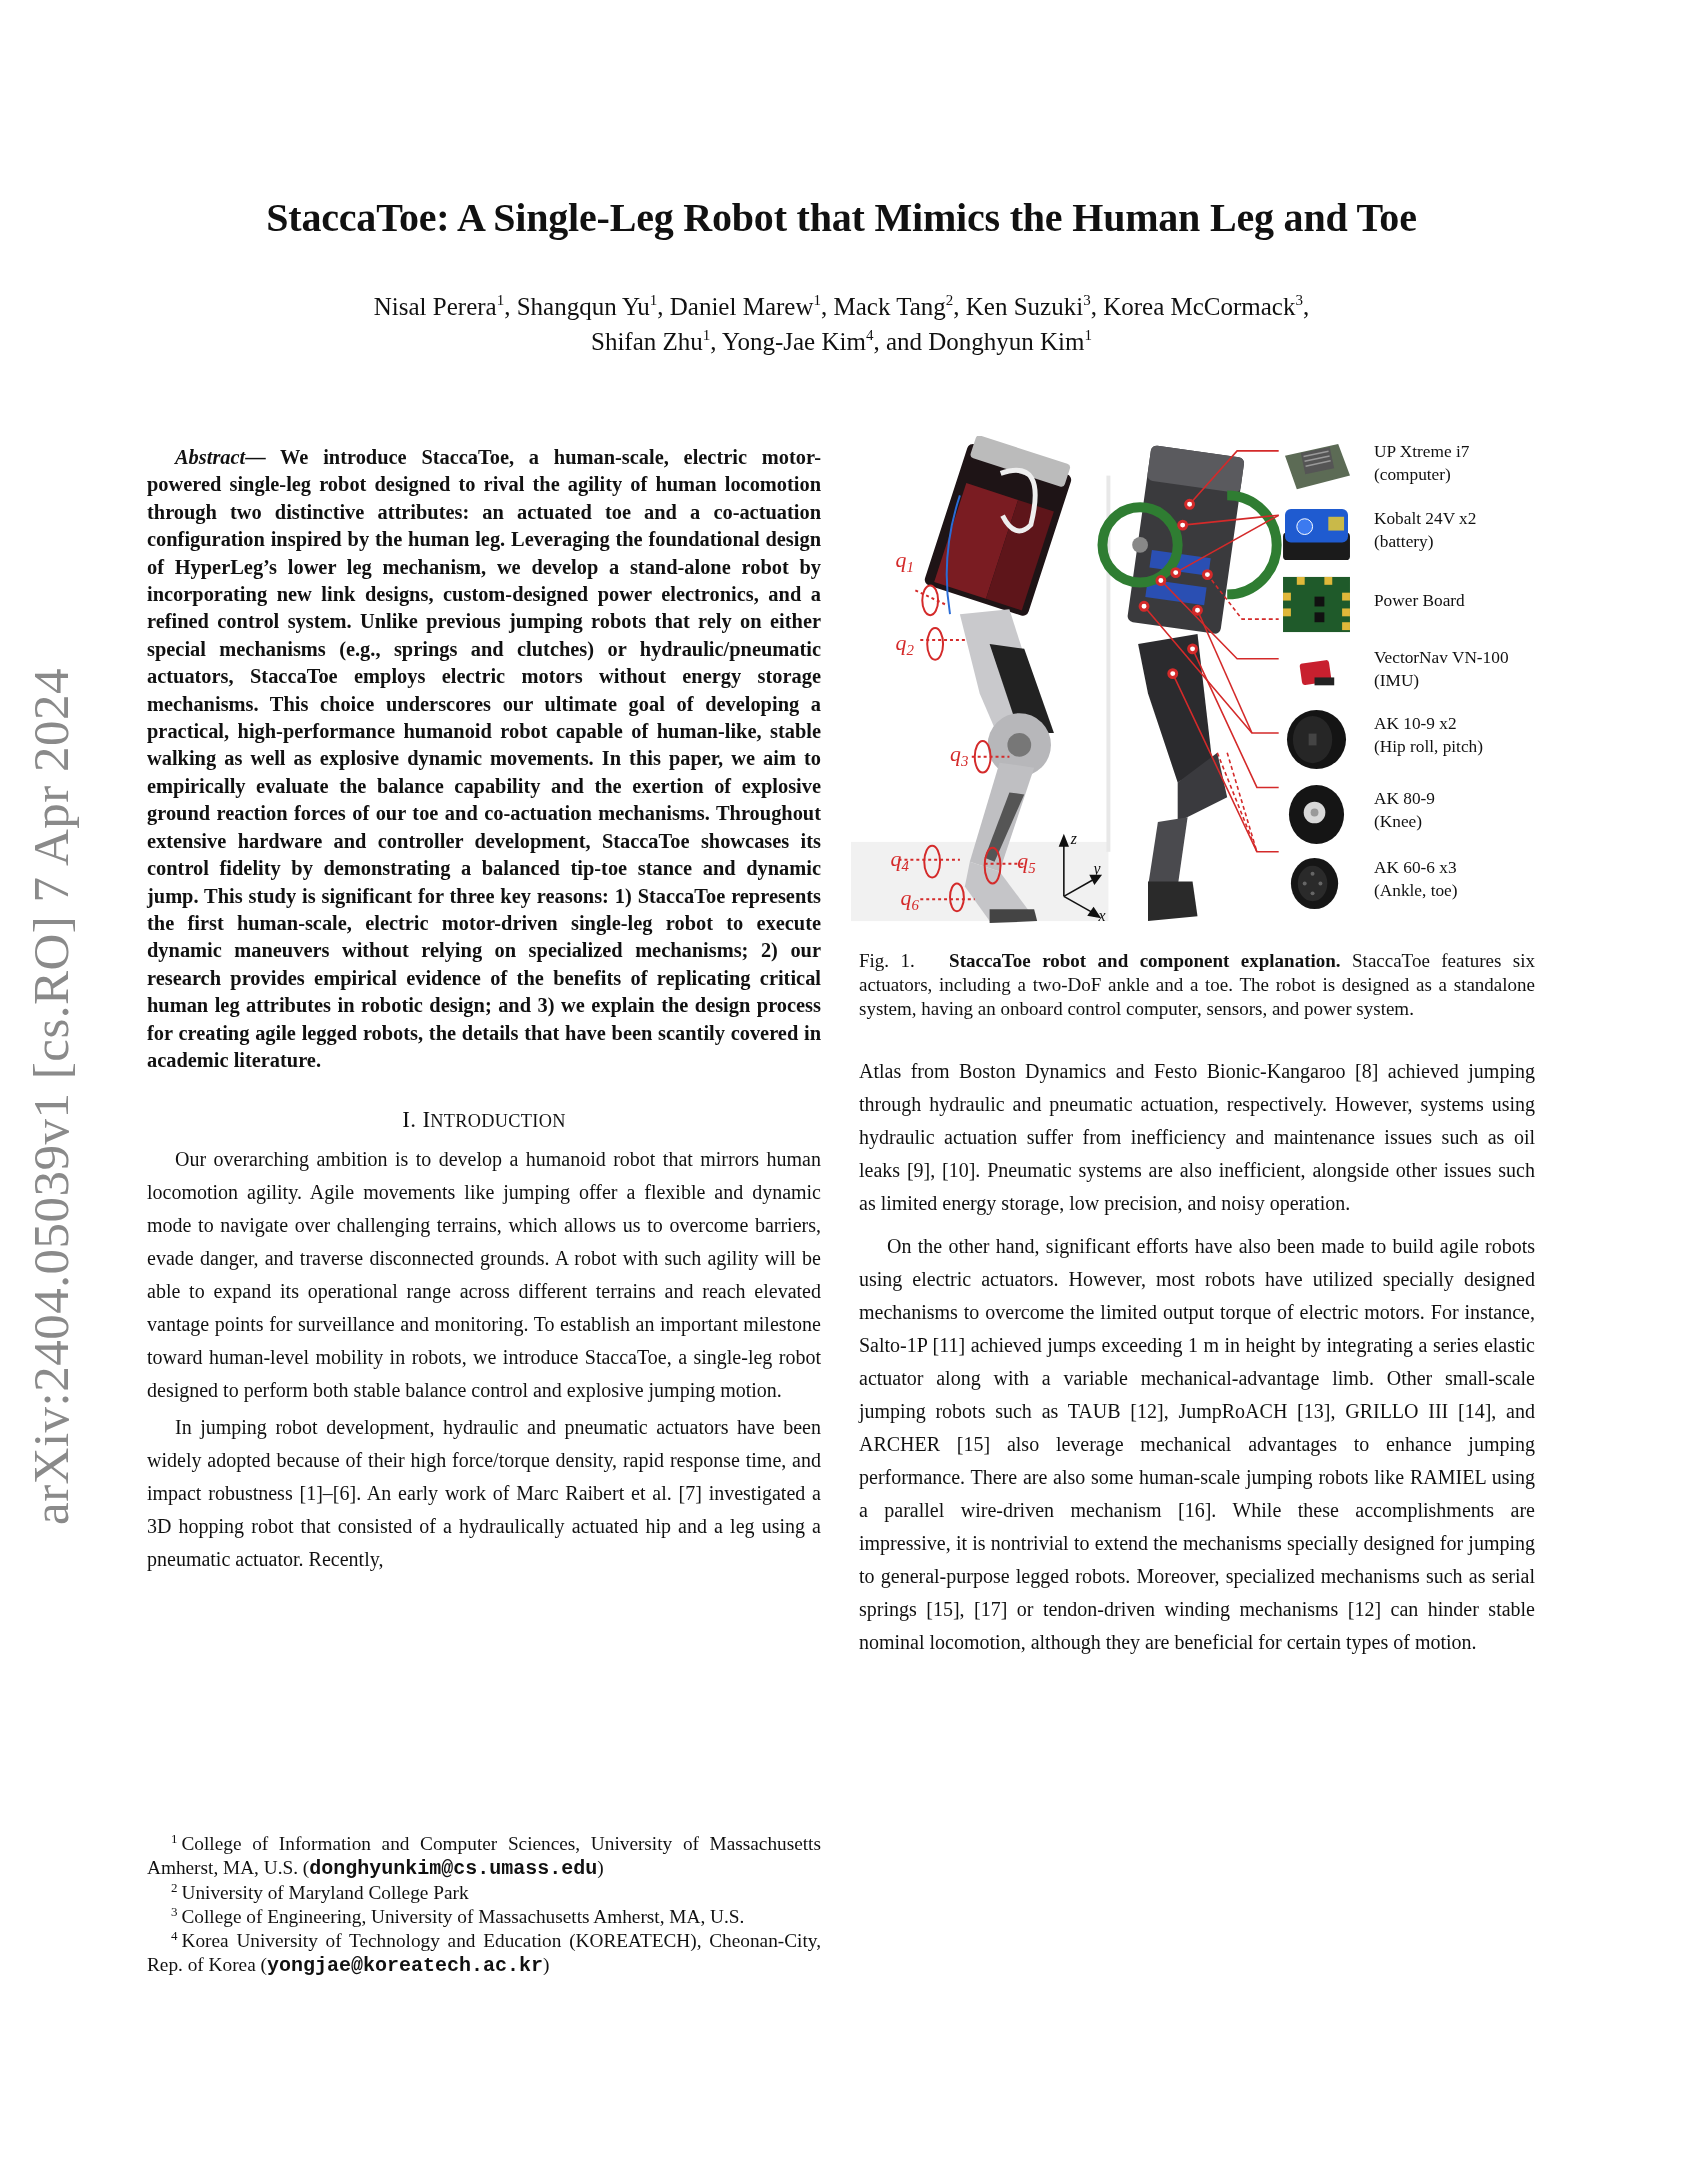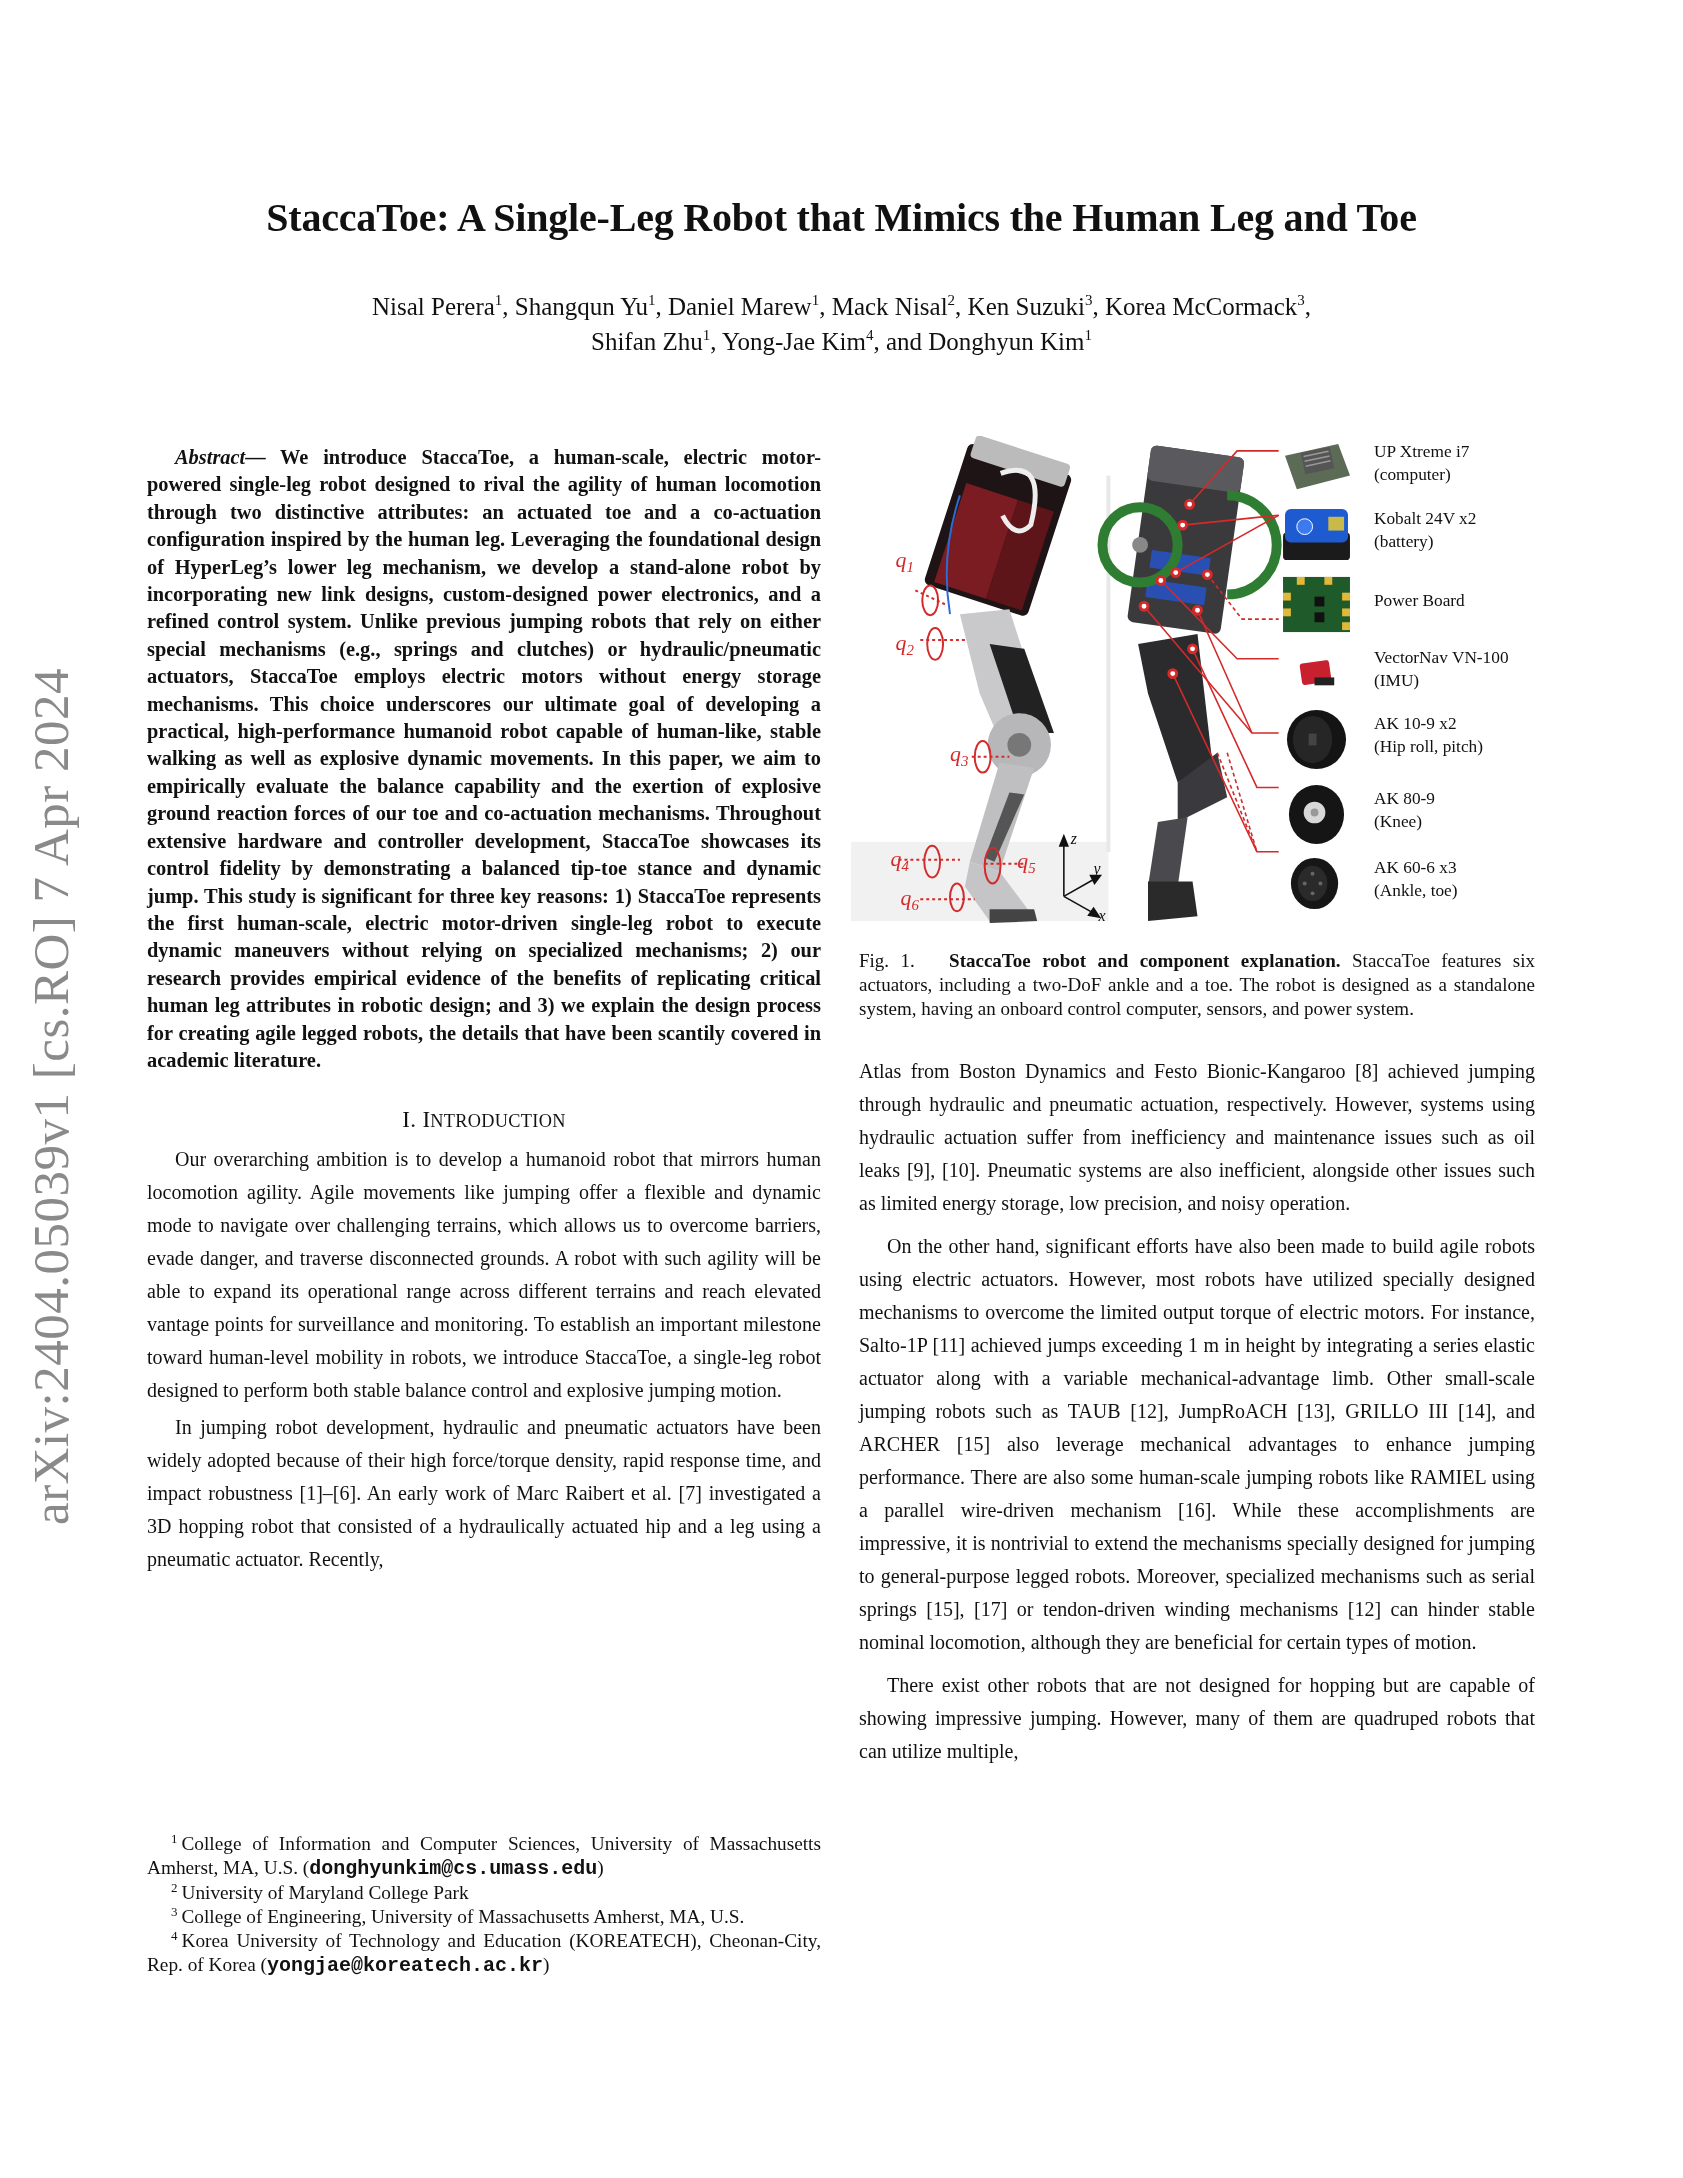--- a/index.html
+++ b/index.html
@@ -35,21 +35,21 @@
 </style>
 </head>
 <body>
 
 <div class="arxiv-stamp">arXiv:2404.05039v1  [cs.RO]  7 Apr 2024</div>
 
 <h1 class="title" style="margin:0;">StaccaToe: A Single-Leg Robot that Mimics the Human Leg and Toe</h1>
 
 <div class="authors">
   <div>
-    <span><span>Nisal Perera</span><sup>1</sup><span>, </span></span><span><span>Shangqun Yu</span><sup>1</sup><span>, </span></span><span><span>Daniel Marew</span><sup>1</sup><span>, </span></span><span><span>Mack Nisal</span><sup>2</sup><span>, </span></span><span><span>Ken Suzuki</span><sup>3</sup><span>, </span></span><span><span>Korea McCormack</span><sup>3</sup><span>,</span></span>
+    <span><span>Nisal Perera</span><sup>1</sup><span>, </span></span><span><span>Shangqun Yu</span><sup>1</sup><span>, </span></span><span><span>Daniel Marew</span><sup>1</sup><span>, </span></span><span><span>Mack Tang</span><sup>2</sup><span>, </span></span><span><span>Ken Suzuki</span><sup>3</sup><span>, </span></span><span><span>Korea McCormack</span><sup>3</sup><span>,</span></span>
   </div>
   <div>
     <span><span>Shifan Zhu</span><sup>1</sup><span>, </span></span><span><span>Yong-Jae Kim</span><sup>4</sup><span>, and </span></span><span><span>Donghyun Kim</span><sup>1</sup><span></span></span>
   </div>
 </div>
 
 <div class="col-left">
   <p class="abstract"><span class="abs-label">Abstract</span><span>— </span><span>We introduce StaccaToe, a human-scale, electric motor-powered single-leg robot designed to rival the agility of human locomotion through two distinctive attributes: an actuated toe and a co-actuation configuration inspired by the human leg. Leveraging the foundational design of HyperLeg’s lower leg mechanism, we develop a stand-alone robot by incorporating new link designs, custom-designed power electronics, and a refined control system. Unlike previous jumping robots that rely on either special mechanisms (e.g., springs and clutches) or hydraulic/pneumatic actuators, StaccaToe employs electric motors without energy storage mechanisms. This choice underscores our ultimate goal of developing a practical, high-performance humanoid robot capable of human-like, stable walking as well as explosive dynamic movements. In this paper, we aim to empirically evaluate the balance capability and the exertion of explosive ground reaction forces of our toe and co-actuation mechanisms. Throughout extensive hardware and controller development, StaccaToe showcases its control fidelity by demonstrating a balanced tip-toe stance and dynamic jump. This study is significant for three key reasons: 1) StaccaToe represents the first human-scale, electric motor-driven single-leg robot to execute dynamic maneuvers without relying on specialized mechanisms; 2) our research provides empirical evidence of the benefits of replicating critical human leg attributes in robotic design; and 3) we explain the design process for creating agile legged robots, the details that have been scantily covered in academic literature.</span></p>
 
   <div class="section-heading"><span>I. </span><span>I</span><span class="sc">NTRODUCTION</span></div>
@@ -266,16 +266,15 @@
           </div>
       </div>
     </div>
   </div>
 
   <p class="caption"><span>Fig. 1.</span>&nbsp;&nbsp;&nbsp;<span class="cap-bold">StaccaToe robot and component explanation.</span> <span>StaccaToe features six actuators, including a two-DoF ankle and a toe. The robot is designed as a standalone system, having an onboard control computer, sensors, and power system.</span></p>
 
   <div class="right-text">
     <p class="body-p noindent">Atlas from Boston Dynamics and Festo Bionic-Kangaroo [8] achieved jumping through hydraulic and pneumatic actuation, respectively. However, systems using hydraulic actuation suffer from inefficiency and maintenance issues such as oil leaks [9], [10]. Pneumatic systems are also inefficient, alongside other issues such as limited energy storage, low precision, and noisy operation.</p>
     <p class="body-p" style="margin-top:10px;">On the other hand, significant efforts have also been made to build agile robots using electric actuators. However, most robots have utilized specially designed mechanisms to overcome the limited output torque of electric motors. For instance, Salto-1P [11] achieved jumps exceeding 1 m in height by integrating a series elastic actuator along with a variable mechanical-advantage limb. Other small-scale jumping robots such as TAUB [12], JumpRoACH [13], GRILLO III [14], and ARCHER [15] also leverage mechanical advantages to enhance jumping performance. There are also some human-scale jumping robots like RAMIEL using a parallel wire-driven mechanism [16]. While these accomplishments are impressive, it is nontrivial to extend the mechanisms specially designed for jumping to general-purpose legged robots. Moreover, specialized mechanisms such as serial springs [15], [17] or tendon-driven winding mechanisms [12] can hinder stable nominal locomotion, although they are beneficial for certain types of motion.</p>
-    <p class="body-p" style="margin-top:10px;">There exist other robots that are not designed for hopping but are capable of showing impressive jumping. However, many of them are quadruped robots that can utilize multiple,</p>
   </div>
 </div>
 
 
 </body></html>

